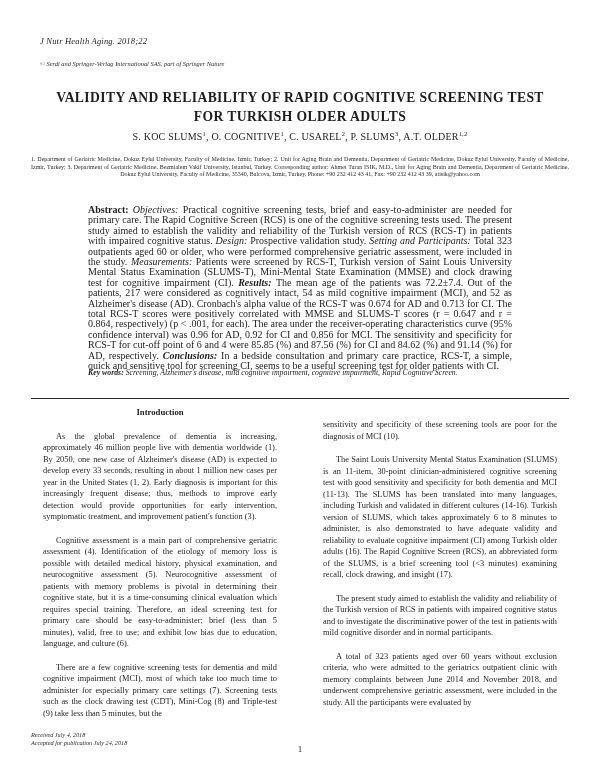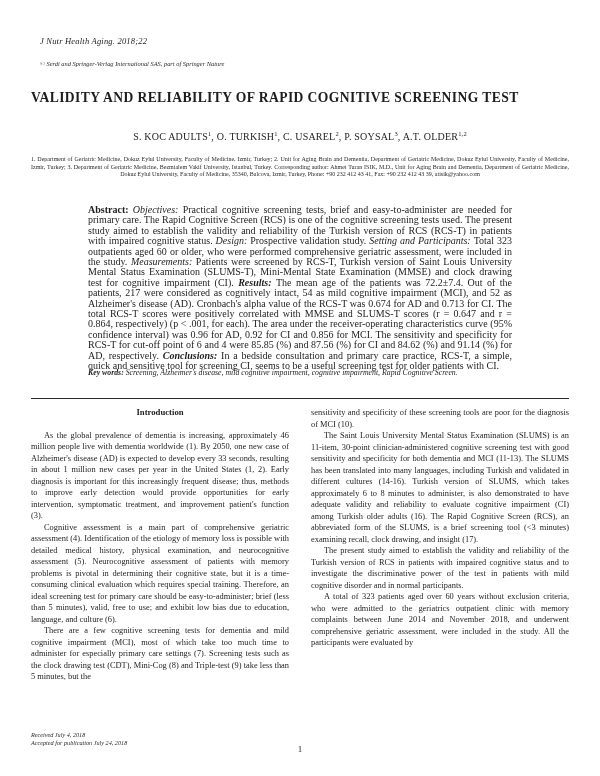--- a/index.html
+++ b/index.html
@@ -31,21 +31,21 @@
     font-size: 6.4px;
     font-style: italic;
     color: #2a2a2a;
   }
   .title {
     position: absolute;
     left: 31px;
     top: 88px;
     width: 538px;
     margin: 0;
-    text-align: left;
+    text-align: center;
     font-size: 13.6px;
     font-weight: bold;
     line-height: 19px;
     letter-spacing: 0.4px;
   }
   .authors {
     position: absolute;
     left: 31px;
     top: 131px;
     width: 538px;
@@ -110,21 +110,21 @@
     display: flex;
     gap: 22px;
   }
   .col {
     width: 262.5px;
     font-size: 8.4px;
     line-height: 11.5px;
     text-align: justify;
   }
   .col p {
-    margin: 0;
+    margin: 12px;
     text-indent: 13px;
   }
   .col p.no-indent {
     text-indent: 0;
   }
   .section-heading {
     font-weight: bold;
     text-align: center;
     font-size: 8.7px;
     margin: 0 0 11px 0;
@@ -159,24 +159,25 @@
 </head>
 <body>
 
 <div class="page">
 
   <div class="journal-line">J Nutr Health Aging. 2018;22</div>
   <div class="copyright-line">© Serdi and Springer-Verlag International SAS, part of Springer Nature</div>
 
   <h1 class="title">
     <span>VALIDITY AND RELIABILITY OF RAPID COGNITIVE SCREENING TEST</span><br>
+    <span>FOR TURKISH OLDER ADULTS</span>
   </h1>
 
   <div class="authors">
-    <span><span>S. KOC ADULTS</span><sup>1</sup><span>, </span></span><span><span>O. TURKISH</span><sup>1</sup><span>, </span></span><span><span>C. USAREL</span><sup>2</sup><span>, </span></span><span><span>P. SOYSAL</span><sup>3</sup><span>, </span></span><span><span>A.T. OLDER</span><sup>1,2</sup><span></span></span>
+    <span><span>S. KOC SLUMS</span><sup>1</sup><span>, </span></span><span><span>O. COGNITIVE</span><sup>1</sup><span>, </span></span><span><span>C. USAREL</span><sup>2</sup><span>, </span></span><span><span>P. SLUMS</span><sup>3</sup><span>, </span></span><span><span>A.T. OLDER</span><sup>1,2</sup><span></span></span>
   </div>
 
   <div class="affiliations">1. Department of Geriatric Medicine, Dokuz Eylul University, Faculty of Medicine, Izmir, Turkey; 2. Unit for Aging Brain and Dementia, Department of Geriatric Medicine, Dokuz Eylul University, Faculty of Medicine, Izmir, Turkey; 3. Department of Geriatric Medicine, Bezmialem Vakif University, Istanbul, Turkey. Corresponding author: Ahmet Turan ISIK, M.D., Unit for Aging Brain and Dementia, Department of Geriatric Medicine, Dokuz Eylul University, Faculty of Medicine, 35340, Balcova, Izmir, Turkey, Phone: +90 232 412 43 41, Fax: +90 232 412 43 39, atisik@yahoo.com</div>
 
   <div class="abstract">
     <span class="seg-b">Abstract: </span><span class="seg-i">Objectives: </span><span class="seg-n">Practical cognitive screening tests, brief and easy-to-administer are needed for primary care. The Rapid Cognitive Screen (RCS) is one of the cognitive screening tests used. The present study aimed to establish the validity and reliability of the Turkish version of RCS (RCS-T) in patients with impaired cognitive status. </span><span class="seg-i">Design: </span><span class="seg-n">Prospective validation study. </span><span class="seg-i">Setting and Participants: </span><span class="seg-n">Total 323 outpatients aged 60 or older, who were performed comprehensive geriatric assessment, were included in the study. </span><span class="seg-i">Measurements: </span><span class="seg-n">Patients were screened by RCS-T, Turkish version of Saint Louis University Mental Status Examination (SLUMS-T), Mini-Mental State Examination (MMSE) and clock drawing test for cognitive impairment (CI). </span><span class="seg-bi">Results: </span><span class="seg-n">The mean age of the patients was 72.2±7.4. Out of the patients, 217 were considered as cognitively intact, 54 as mild cognitive impairment (MCI), and 52 as Alzheimer's disease (AD). Cronbach's alpha value of the RCS-T was 0.674 for AD and 0.713 for CI. The total RCS-T scores were positively correlated with MMSE and SLUMS-T scores (r = 0.647 and r = 0.864, respectively) (p &lt; .001, for each). The area under the receiver-operating characteristics curve (95% confidence interval) was 0.96 for AD, 0.92 for CI and 0.856 for MCI. The sensitivity and specificity for RCS-T for cut-off point of 6 and 4 were 85.85 (%) and 87.56 (%) for CI and 84.62 (%) and 91.14 (%) for AD, respectively. </span><span class="seg-bi">Conclusions: </span><span class="seg-n">In a bedside consultation and primary care practice, RCS-T, a simple, quick and sensitive tool for screening CI, seems to be a useful screening test for older patients with CI.</span>
   </div>
 
   <div class="keywords">
     <span class="seg-b">Key words: </span><span class="seg-n">Screening, Alzheimer's disease, mild cognitive impairment, cognitive impairment, Rapid Cognitive Screen.</span>

